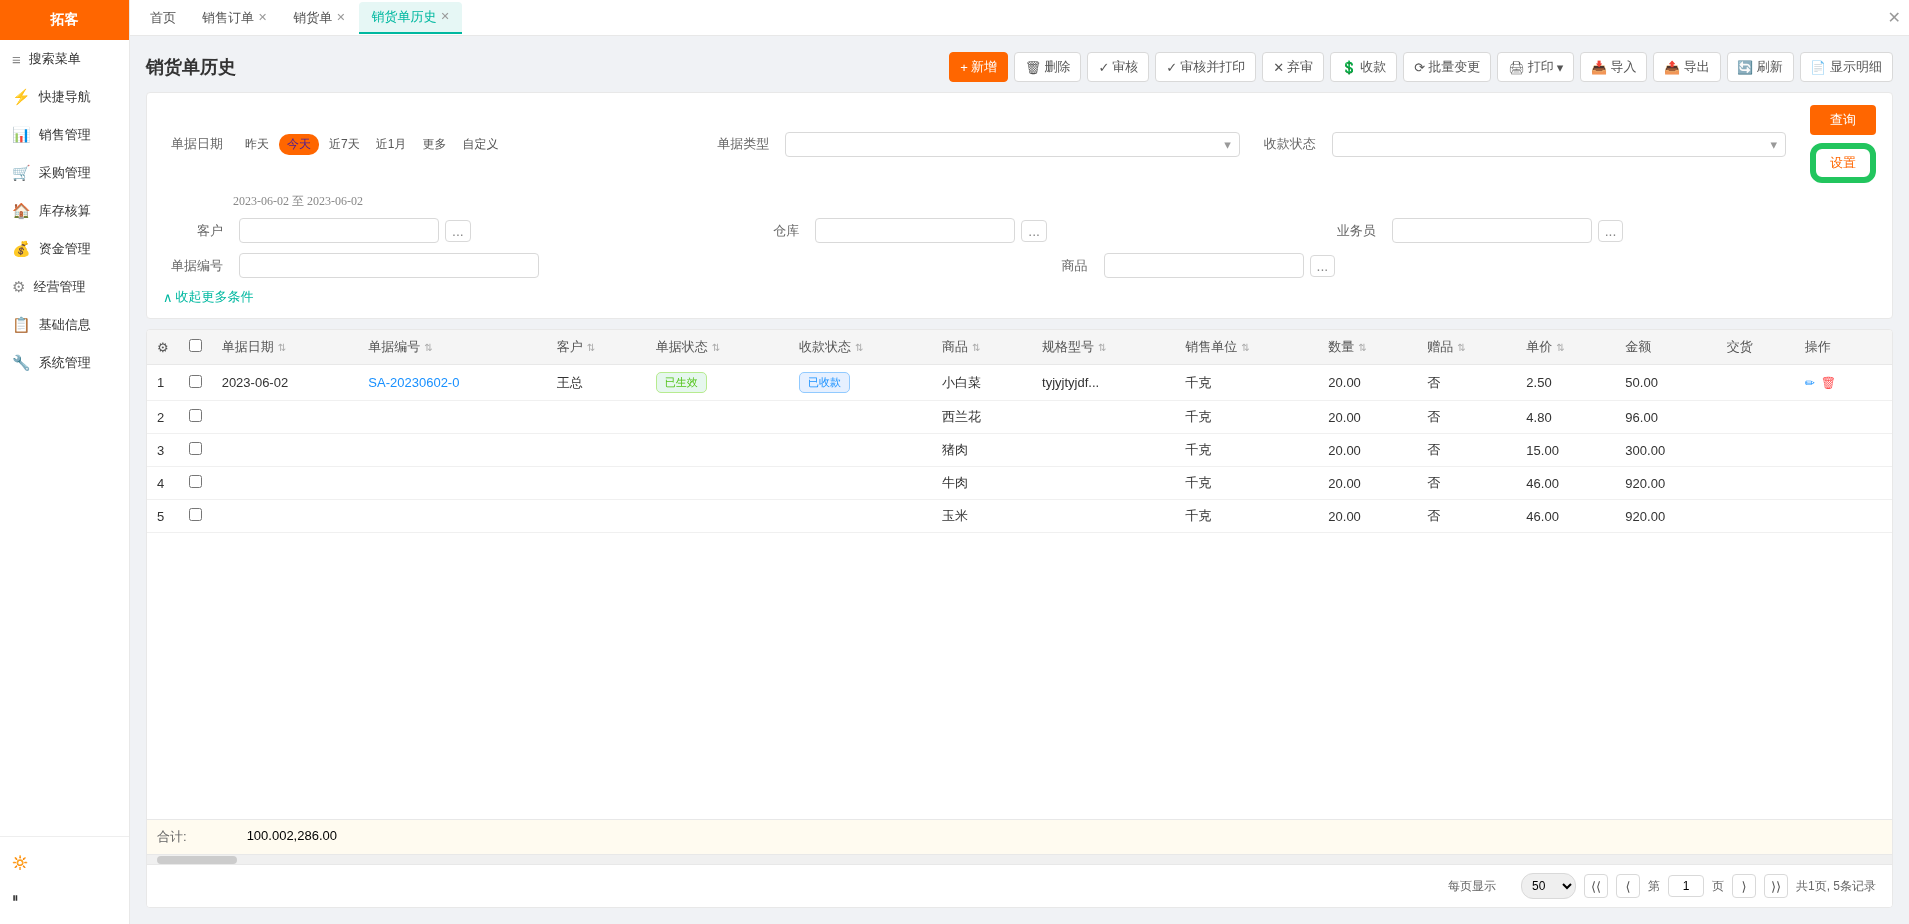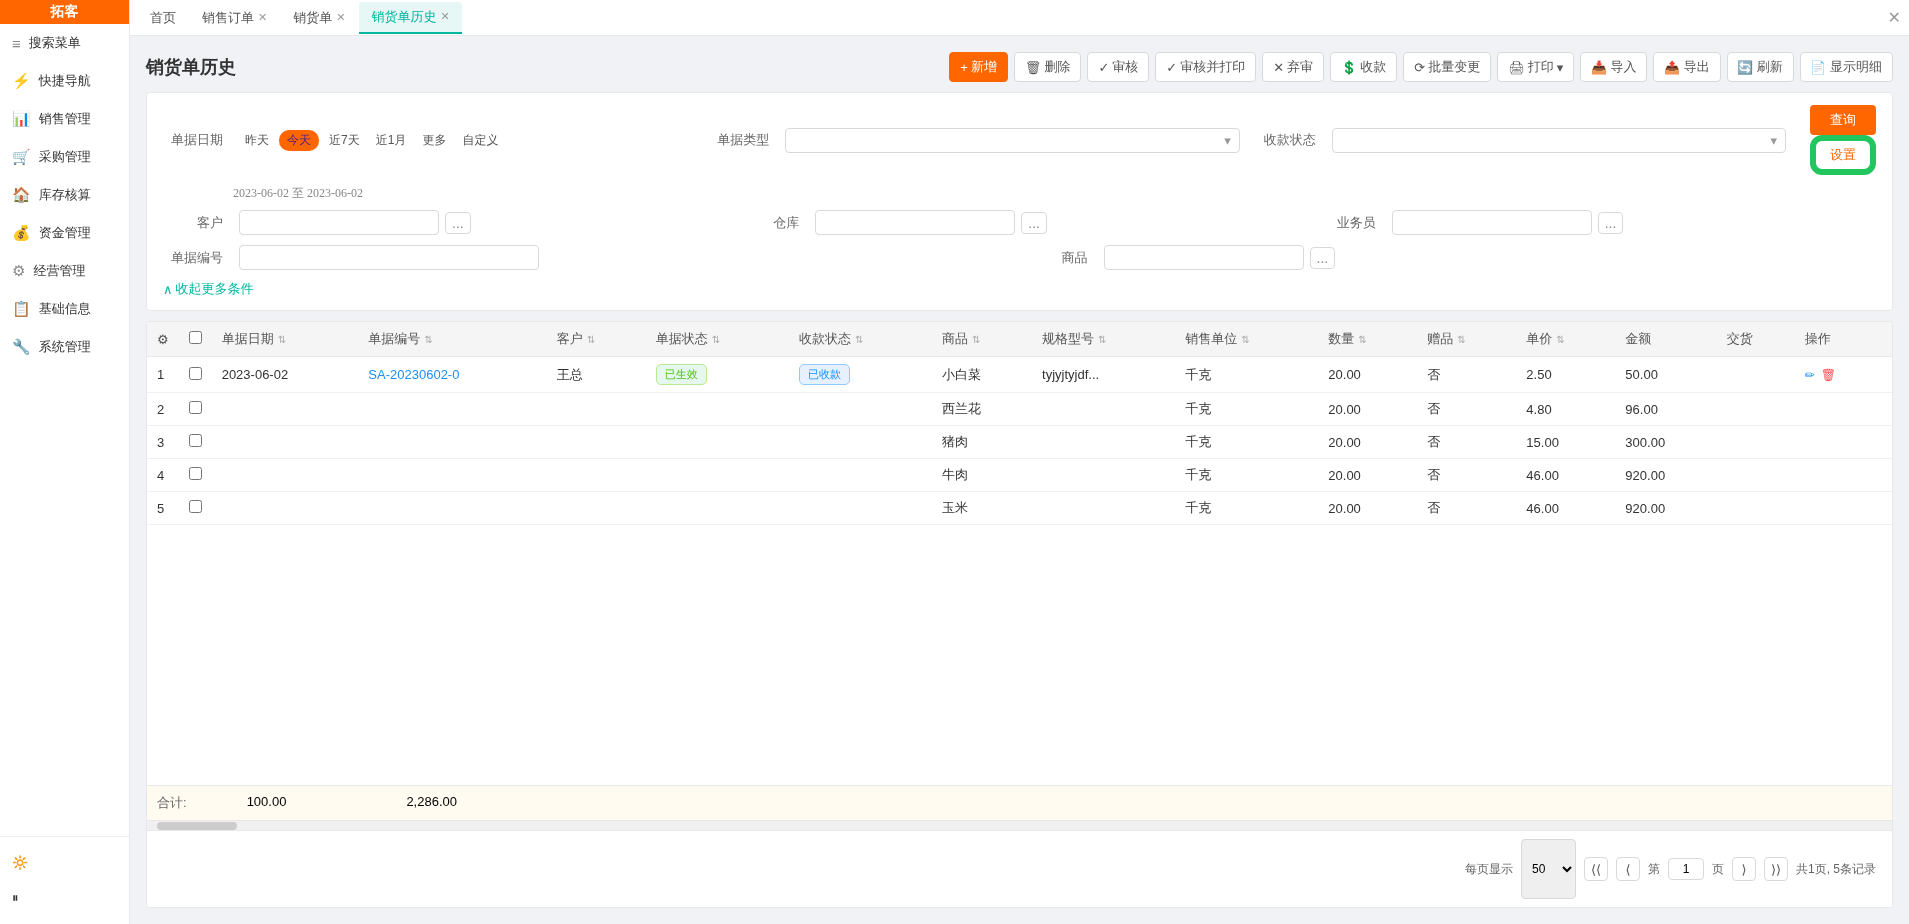--- a/index.html
+++ b/index.html
@@ -8,21 +8,21 @@
     
     .sidebar {
       width: 130px;
       background: #fff;
       border-right: 1px solid #e8e8e8;
       display: flex;
       flex-direction: column;
       flex-shrink: 0;
     }
     .sidebar-logo {
-      height: 24px;
+      height: 40px;
       background: #ff6600;
       display: flex;
       align-items: center;
       justify-content: center;
       color: #fff;
       font-size: 14px;
       font-weight: bold;
     }
     .sidebar-item {
       display: flex;
@@ -264,37 +264,38 @@
     .action-btn { color: #1890ff; cursor: pointer; margin-right: 6px; font-size: 12px; }
 
     
     .table-footer {
       background: #fffbf0;
       border-top: 1px solid #e8e8e8;
       padding: 8px 10px;
       display: flex;
     }
     .total-label { color: #666; }
-    .total-values { display: flex; gap: 120px; margin-left: 60px; }
+    .total-values { display: flex; margin-left: 60px; }
 
     
     .pagination {
       display: flex;
       align-items: center;
       justify-content: flex-end;
       padding: 8px 16px;
       background: #fff;
       border-top: 1px solid #e8e8e8;
       gap: 8px;
     }
     .page-size-select {
       border: 1px solid #d9d9d9;
-      border-radius: 4px;
-      padding: 21px 6px;
+      border-radius: 12px;
+      padding: 4px 6px;
       font-size: 12px;
+      margin-left: 17px;
     }
     .page-nav-btn {
       width: 24px;
       height: 24px;
       border: 1px solid #d9d9d9;
       border-radius: 4px;
       display: flex;
       align-items: center;
       justify-content: center;
       cursor: pointer;
@@ -472,21 +473,21 @@
                 <span>▾</span>
               </div>
             </div>
             <span class="filter-label">收款状态</span>
             <div class="filter-field" style="flex:1;">
               <div class="filter-select" style="flex:1;">
                 <span></span>
                 <span>▾</span>
               </div>
             </div>
-            <div style="display:flex; flex-direction:column; gap:0; margin-left:8px;">
+            <div style="display:flex; flex-direction:column; gap:8px; margin-left:8px;">
               <button class="query-btn">查询</button>
               <button class="settings-btn">设置</button>
             </div>
           </div>
           <div style="color:#888; font-size:12px; margin-left:70px; margin-bottom:8px;font-family:Liberation Serif, serif;">2023-06-02 至 2023-06-02</div>
 
           <div class="filter-row">
             <span class="filter-label">客户</span>
             <div class="filter-field">
               <input class="filter-input" style="width: 200px;">

